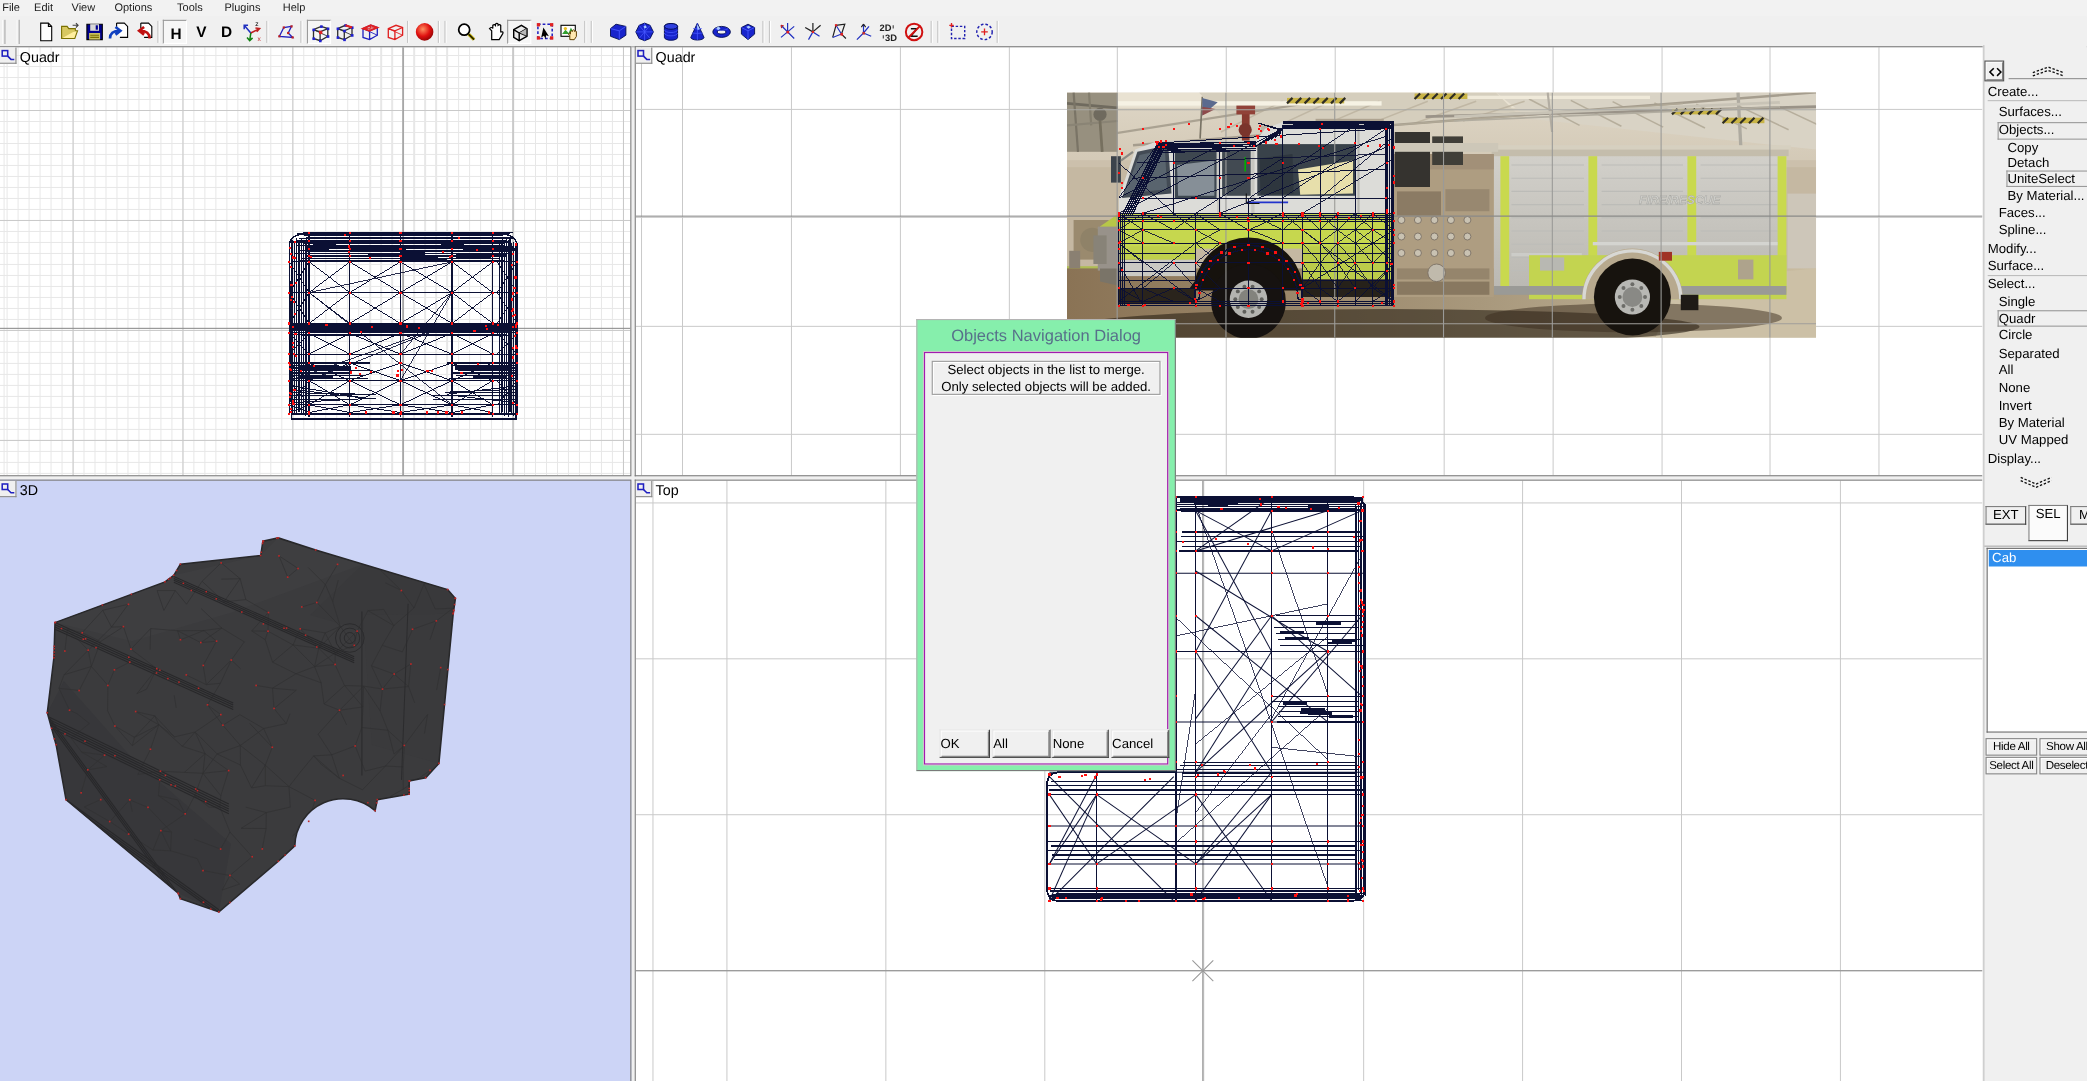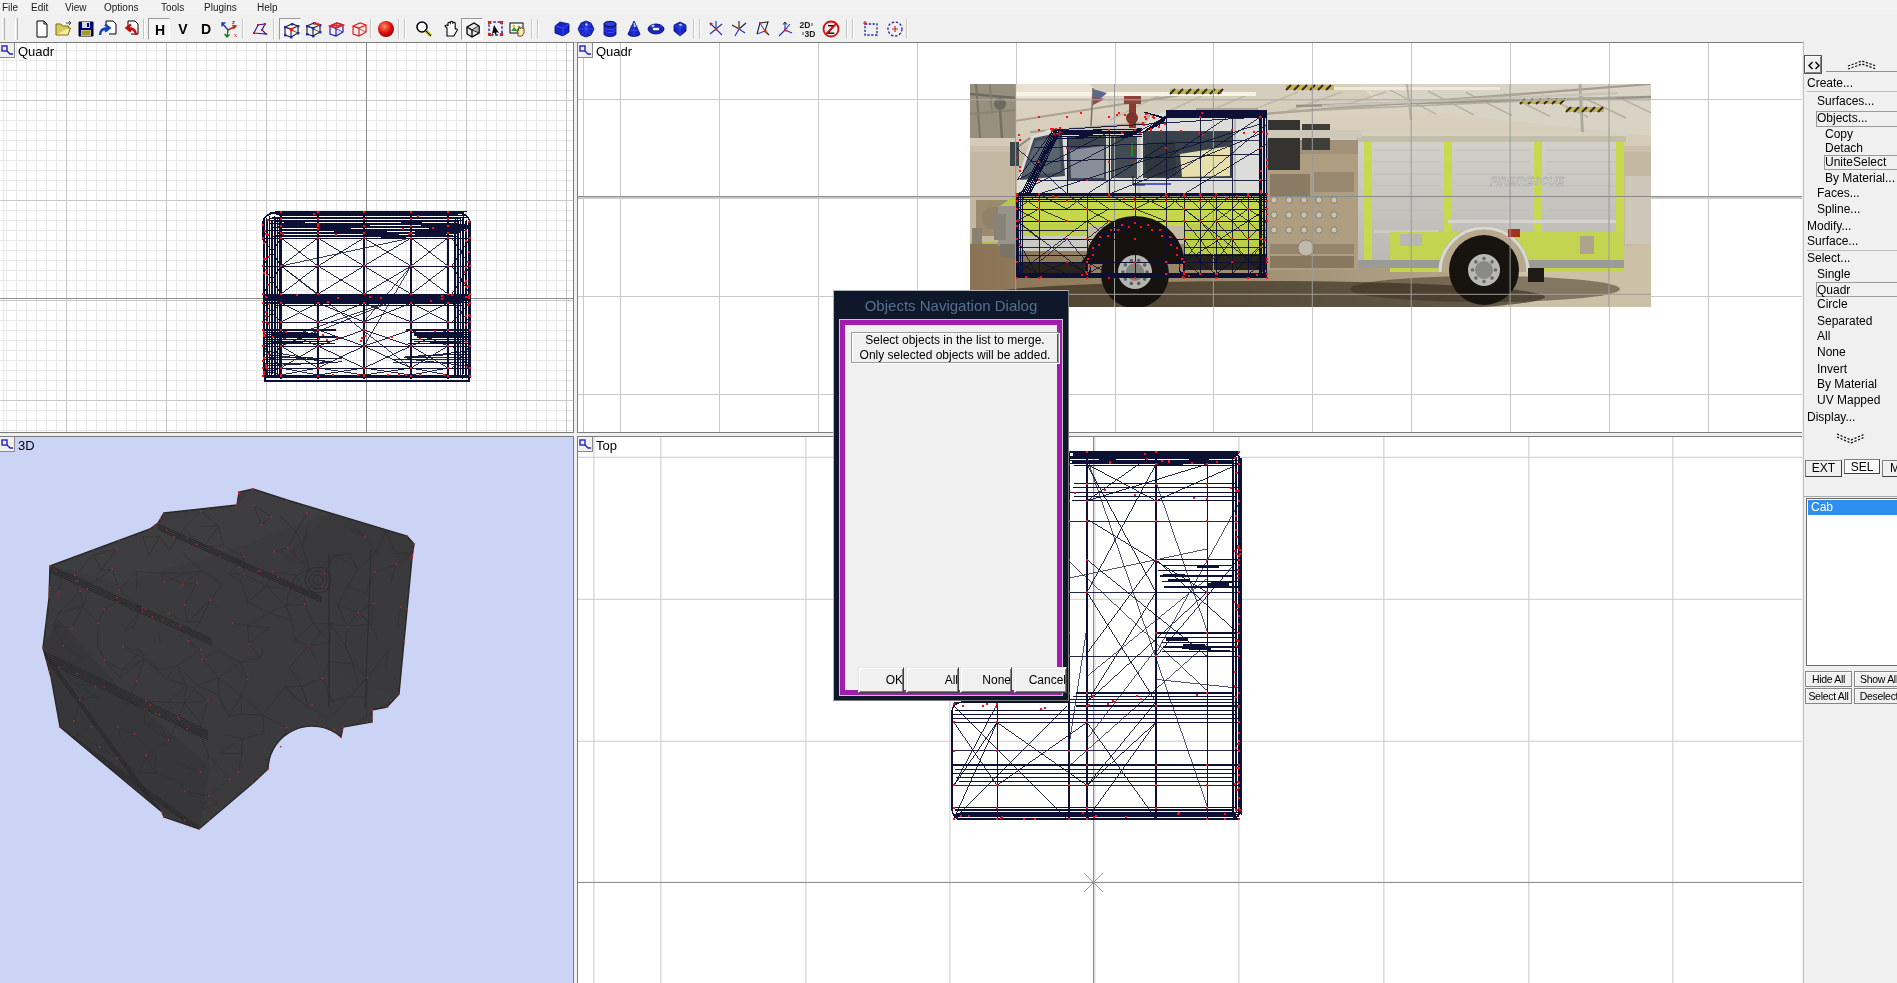--- a/index.html
+++ b/index.html
@@ -22,34 +22,34 @@
 .axish{position:absolute;height:1px;background:#8f8f8f}
 #panel{position:absolute;left:1803px;top:41px;width:94px;height:942px;background:#f0f0f0;
  border-left:1px solid #c0c0c0;font-size:12px;color:#000}
 .pit{position:absolute;white-space:nowrap;line-height:14px}
 .pbox{position:absolute;border:1px solid #9a9a9a;border-right:none}
 .tab{position:absolute;background:#f0f0f0;border:1px solid #808080;border-bottom-color:#404040;
  border-right-color:#404040;text-align:center;font-size:12px;line-height:15px}
 .tab.act{background:#fbfbfb}
 .pb{position:absolute;background:#f0f0f0;border:1px solid #868686;box-shadow:inset 1px 1px 0 #fff;
  font-size:10.5px;text-align:center;line-height:14px;overflow:hidden;letter-spacing:-0.3px}
-#dialog{position:absolute;left:833px;top:290px;width:236px;height:411px;background:#0f172a;
+#dialog{position:absolute;left:833px;top:290px;width:236px;height:411px;background:#86efac;
  border:1px solid #b4b4b4;border-right-color:#7a7a7a;border-bottom-color:#7a7a7a;z-index:50}
 #dlgtitle{position:absolute;left:0;top:6px;width:100%;text-align:center;font-size:15px;color:#57708a}
 #dlgpanel{position:absolute;left:6px;top:29px;width:222px;height:375px;background:#f0f0f0;
- border:5px solid #a21caf;box-shadow:0 0 0 1px #c8c8c8}
+ border:1px solid #a21caf;box-shadow:0 0 0 1px #c8c8c8}
 #dlgmsg{position:absolute;left:6px;top:7px;width:208px;height:31px;border:1px solid #9c9c9c;
  box-shadow:1px 1px 0 #fff, inset 1px 1px 0 #fff;font-size:12px;text-align:center;line-height:15px;color:#000}
 #dlglist{position:absolute;left:6px;top:41px;width:210px;height:290px;background:#fff;
  border:1px solid #777;border-right-color:#e8e8e8;border-bottom-color:#e8e8e8}
 #dlgsel{position:absolute;left:1px;top:3px;width:207px;height:13px;background:#2f8fef;color:#fff;
  font-size:11px;line-height:13px;padding-left:4px}
 .dbtn{position:absolute;top:342px;height:26px;background:#f0f0f0;border:1px solid #404040;
  border-top-color:#e8e8e8;border-left-color:#e8e8e8;box-shadow:inset 1px 1px 0 #fff, inset -1px -1px 0 #808080;
- font-size:12px;text-align:right;line-height:24px;color:#000}
+ font-size:12px;text-align:left;line-height:24px;color:#000}
 </style></head><body>
 <div id="menubar">
     <span style="left:2px">File</span>
     <span style="left:31px">Edit</span>
     <span style="left:65px">View</span>
     <span style="left:104px">Options</span>
     <span style="left:161px">Tools</span>
     <span style="left:204px">Plugins</span>
     <span style="left:257px">Help</span>
   </div>
@@ -2179,21 +2179,21 @@
     <div class="pit" style="left:13px;top:288px">All</div>
     <div class="pit" style="left:13px;top:304px">None</div>
     <div class="pit" style="left:13px;top:321px">Invert</div>
     <div class="pit" style="left:13px;top:336px">By Material</div>
     <div class="pit" style="left:13px;top:352px">UV Mapped</div>
     <div class="pit" style="left:3px;top:369px">Display...</div>
     <div style="position:absolute;left:1px;top:389px;width:93px;height:15px"><svg viewBox="0 0 93 15" style="width:93px;height:15px">
         <path d="M32,4 L46,10 L60,4 M32,7 L46,13 L60,7" stroke="#101010" fill="none" stroke-width="1.2" stroke-dasharray="2.2 1.6"></path>
       </svg></div>
     <div class="tab" style="left:1px;top:419px;width:37px;height:17px">EXT</div>
-    <div class="tab act" style="left:40px;top:418px;width:36px;height:15px">SEL</div>
+    <div class="tab act" style="left:40px;top:418px;width:36px;height:33px">SEL</div>
     <div class="tab" style="left:78px;top:419px;width:38px;height:17px">MU&nbsp;</div>
     <div style="position:absolute;left:0px;top:455px;width:94px;border-top:1px solid #aaa"></div>
     <div style="position:absolute;left:2px;top:457px;width:95px;height:168px;background:#fff;border:1px solid #6a6a6a;border-right:none">
       <div style="position:absolute;left:1px;top:1px;width:94px;height:15px;background:#2f8fef;color:#fff;font-size:12px;line-height:15px;padding-left:3px">Cab</div>
     </div>
     <div class="pb" style="left:1px;top:630px;width:47px;height:16px">Hide All</div>
     <div class="pb" style="left:50px;top:630px;width:50px;height:16px">Show All</div>
     <div class="pb" style="left:1px;top:647px;width:47px;height:16px">Select All</div>
     <div class="pb" style="left:50px;top:647px;width:50px;height:16px">Deselect</div>
   </div>

